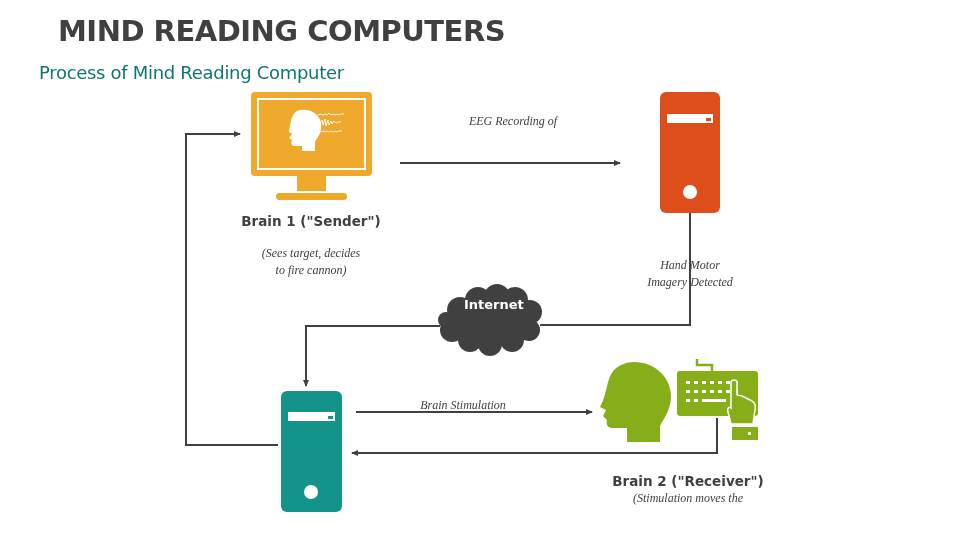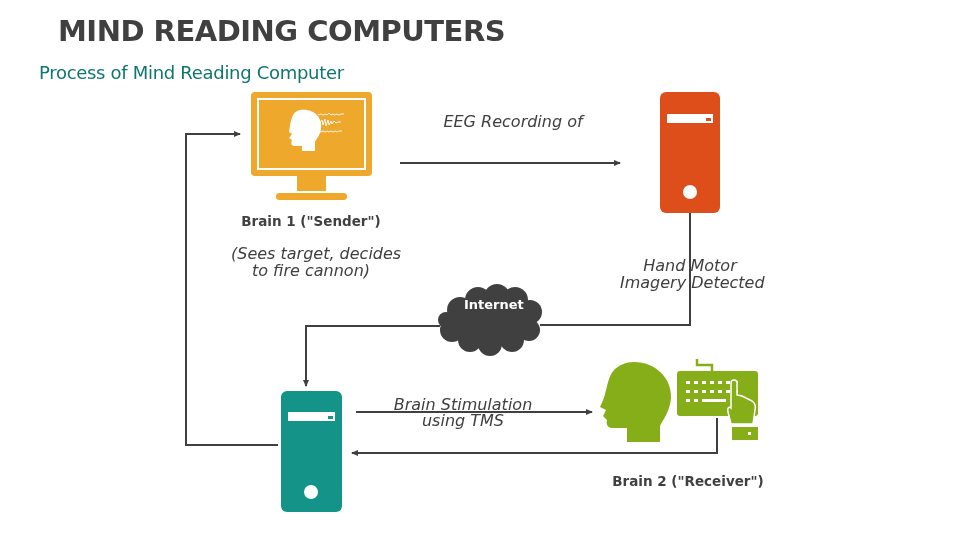--- a/index.html
+++ b/index.html
@@ -1,19 +1,19 @@
 <!DOCTYPE html>
 <html><head>
 <meta charset="utf-8">
 <style>
   html, body { margin:0; padding:0; background:#ffffff; }
   body { width:960px; height:540px; position:relative; overflow:hidden; font-family:"DejaVu Sans", sans-serif; }
   .title { position:absolute; left:38px; top:14px; font-family:"DejaVu Sans", sans-serif; font-weight:bold; font-size:29px; color:#404040; letter-spacing:-0.5px; white-space:nowrap;margin-left:20px; }
   .subtitle { position:absolute; left:39px; top:62px; font-family:"DejaVu Sans", sans-serif; font-size:18px; color:#0f766e; white-space:nowrap; letter-spacing:-0.3px; }
-  .lbl { position:absolute; text-align:center; color:#404040; font-size:16px; line-height:17px; font-style:italic; white-space:nowrap; }
+  .lbl { position:absolute; text-align:center; color:#404040; font-size:12px; line-height:17px; font-style:italic; white-space:nowrap;font-family:Liberation Serif, serif; }
   .bold-lbl { position:absolute; text-align:center; color:#404040; font-size:13.5px; font-weight:bold; white-space:nowrap; }
   svg.diagram { position:absolute; left:0; top:0; }
   .cloud-text { position:absolute; color:#ffffff; font-weight:bold; font-size:13px; white-space:nowrap; }
 </style>
 </head>
 <body>
 
 <div class="title">MIND READING COMPUTERS</div>
 <div class="subtitle">Process of Mind Reading Computer</div>
 
@@ -122,24 +122,24 @@
   <div>EEG Recording of</div>
 </div>
 
 <div class="lbl" style="left:620px; top:257px; width:140px;">
   <div>Hand Motor</div>
   <div>Imagery Detected</div>
 </div>
 
 <div class="lbl" style="left:393px; top:397px; width:140px; line-height:16px;">
   <div>Brain Stimulation</div>
-  <div>using TMS</div>
 </div>
 
 <div class="bold-lbl" style="left:231px; top:213px; width:160px;">Brain 1 ("Sender")</div>
 <div class="lbl" style="left:231px; top:245px; width:160px;text-align:center;">
   <div>(Sees target, decides</div>
   <div>to fire cannon)</div>
 </div>
 
 <div class="bold-lbl" style="left:608px; top:473px; width:160px;">Brain 2 ("Receiver")</div>
 <div class="lbl" style="left:598px; top:490px; width:180px;">
+  <div>(Stimulation moves the</div>
 </div>
 
 </body></html>

